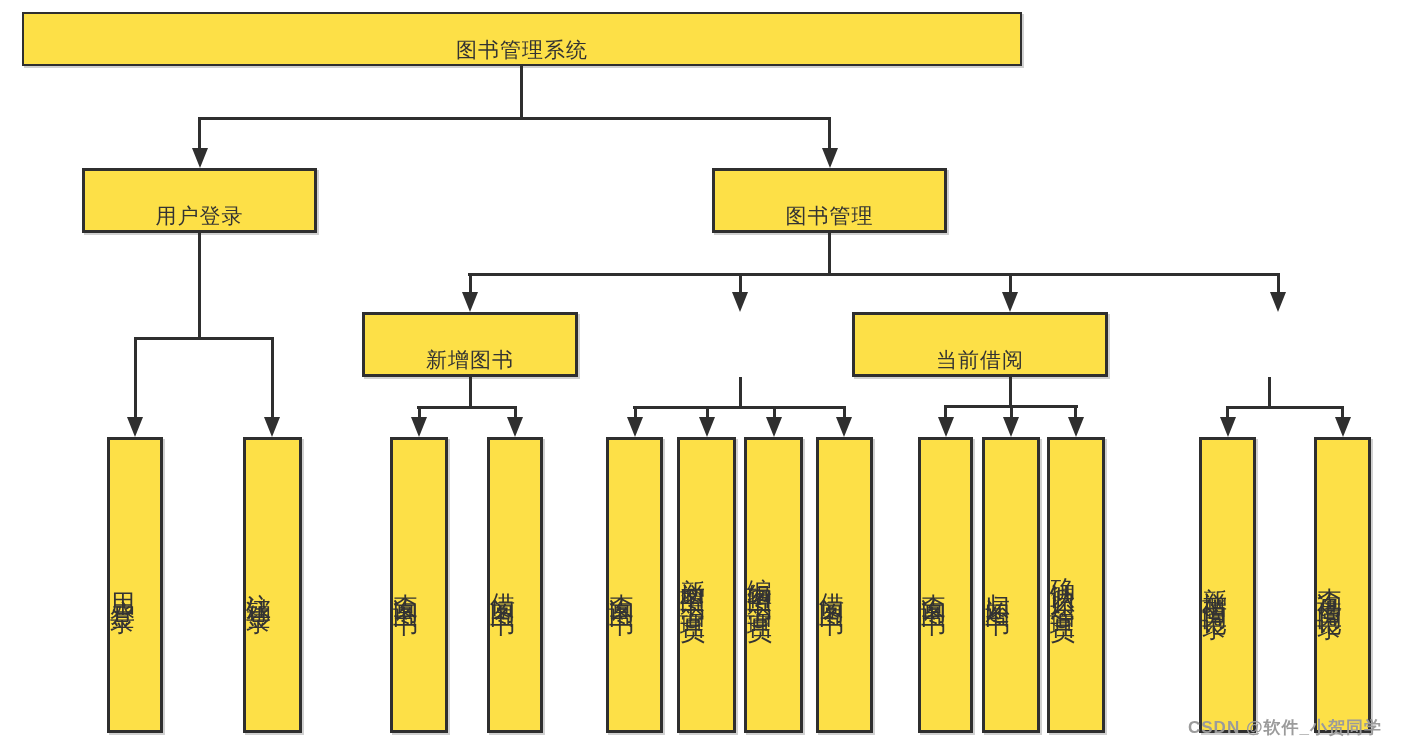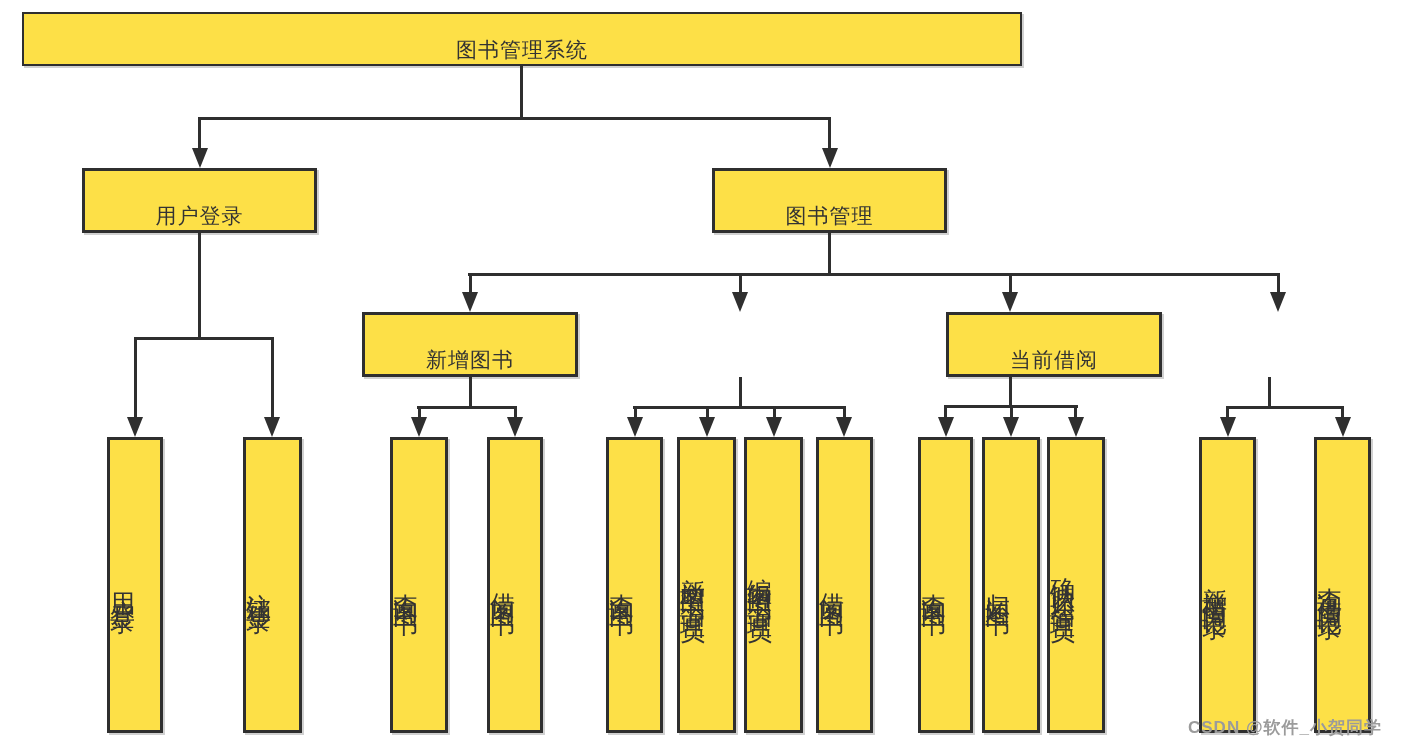--- a/index.html
+++ b/index.html
@@ -73,21 +73,21 @@
   <div class="v-line" style="left:739px;top:273px;height:21px;"></div>
   <div class="arrow" style="left:732px;top:292px;"></div>
   <div class="v-line" style="left:1009px;top:273px;height:21px;"></div>
   <div class="arrow" style="left:1002px;top:292px;"></div>
   <div class="v-line" style="left:1277px;top:273px;height:21px;"></div>
   <div class="arrow" style="left:1270px;top:292px;"></div>
 
   <div class="box h-label" style="left:362px;top:312px;width:216px;height:65px;">
     <span>新增图书</span>
   </div>
-  <div class="box h-label" style="left:946px;top:312px;width:216px;height:65px;">
+  <div class="box h-label" style="left:852px;top:312px;width:256px;height:65px;">
     <span>当前借阅</span>
   </div>
 
   <div class="v-line" style="left:469px;top:377px;height:29px;"></div>
   <div class="h-line" style="left:417px;top:406px;width:100px;"></div>
   <div class="v-line" style="left:418px;top:406px;height:13px;"></div>
   <div class="arrow" style="left:411px;top:417px;"></div>
   <div class="v-line" style="left:514px;top:406px;height:13px;"></div>
   <div class="arrow" style="left:507px;top:417px;"></div>
 

